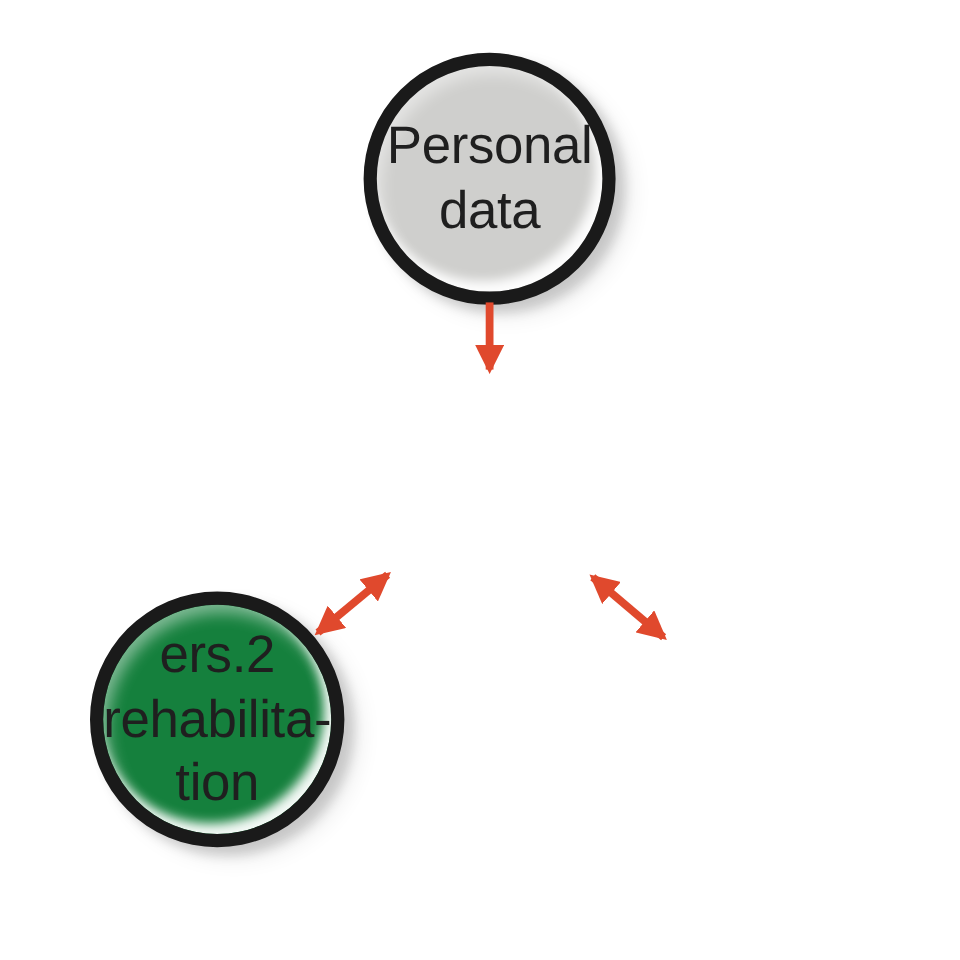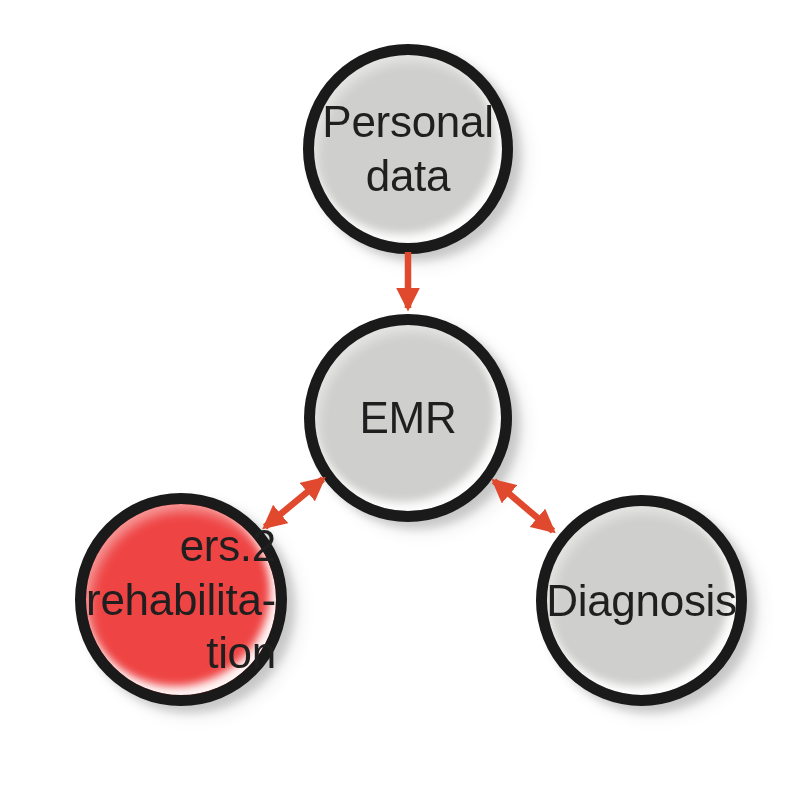--- a/index.html
+++ b/index.html
@@ -47,27 +47,25 @@
   }
 </style>
 </head>
 <body>
 
 <div class="canvas">
 
   <div class="node node-personal" style="background-color: rgb(207, 207, 205);">Personal
 data</div>
 
-  <div class="node node-emr" style="background-color: rgb(207, 207, 205);">EMR</div>
 
-  <div class="node node-rehab" style="background-color: #ef4444; text-align: right;">ers.2
+  <div class="node node-rehab" style="background-color: #15803d;">ers.2
 rehabilita-
 tion</div>
 
-  <div class="node node-diagnosis" style="background-color: rgb(207, 207, 205);">Diagnosis</div>
 
   <svg class="edges-layer" width="800" height="800" viewBox="0 0 800 800">
     <defs>
       <marker id="ah" viewBox="0 0 10 10" refX="8.5" refY="5" markerWidth="3.7" markerHeight="3.7" orient="auto-start-reverse">
         <path d="M0,0 L10,5 L0,10 z" fill="#e0492d"></path>
       </marker>
     </defs>
 
     <line x1="408" y1="252" x2="408" y2="308" stroke-width="6.5" marker-end="url(#ah)" stroke="#e0492d"></line>
 

